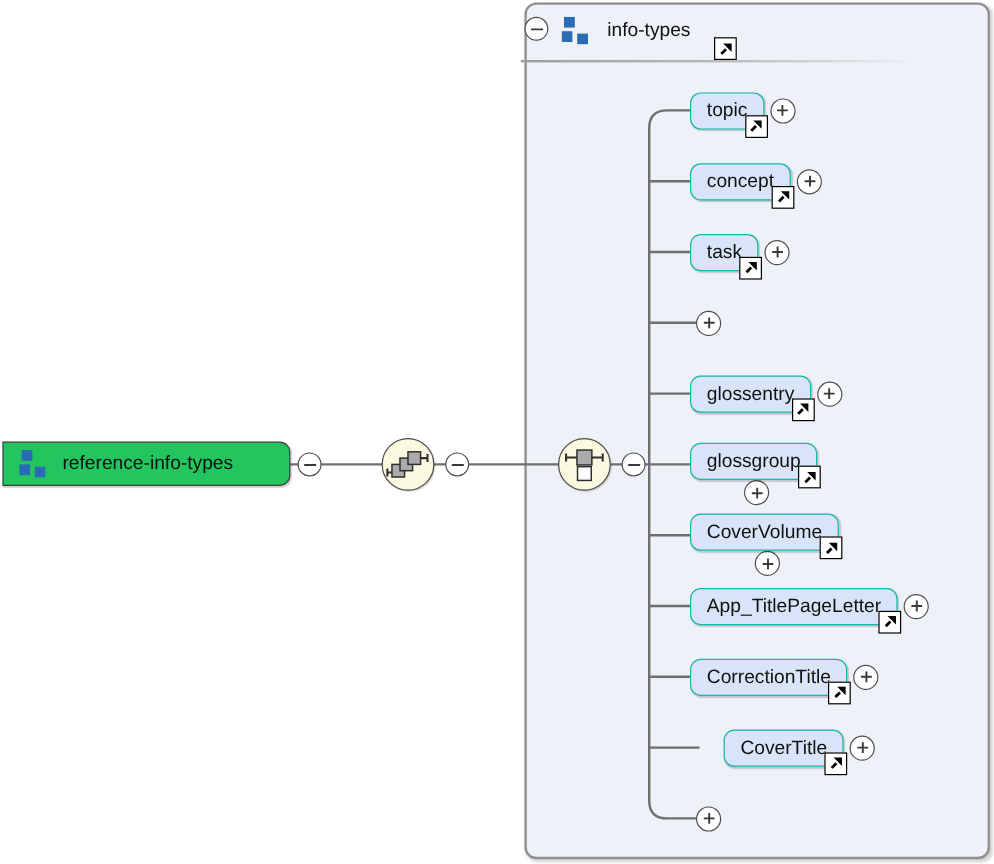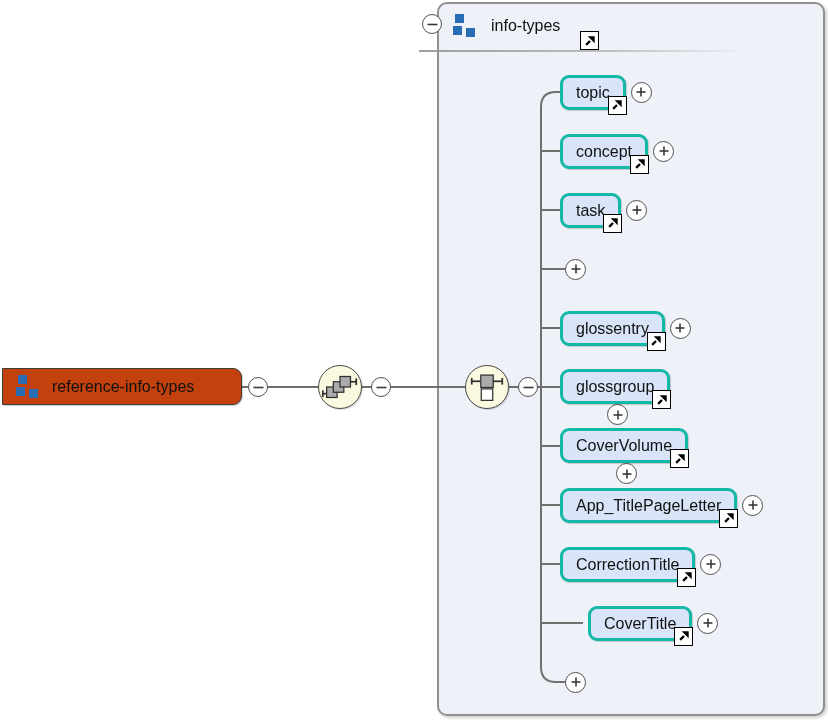--- a/index.html
+++ b/index.html
@@ -10,32 +10,32 @@
   svg{display:block;}
   
   .wires{position:absolute;left:0;top:0;z-index:2;pointer-events:none;}
   .wires path{stroke:#6f6f6f;stroke-width:2;fill:none;}
   
   .panel{
     position:absolute;left:437px;top:2px;width:388px;height:714px;z-index:1;
     background:#eef1f8;border:2px solid #909090;border-radius:10px;box-sizing:border-box;
     box-shadow:2px 2px 3px rgba(120,120,120,0.35);
   }
-  .panel-inner{position:absolute;left:414px;top:2px;width:356px;height:714px;z-index:3;}
+  .panel-inner{position:absolute;left:429px;top:2px;width:356px;height:714px;z-index:3;}
   
   .node{
     position:relative;display:inline-flex;align-items:center;
-    background:#d9e4f8;border:3px solid #14b8a6;border-radius:9px;
+    background:#d9e4f8;border:1px solid #14b8a6;border-radius:9px;
     padding:4px 13px;font-size:16px;line-height:21px;white-space:nowrap;
     box-shadow:1px 1px 1px rgba(0,0,0,0.18);
     justify-content:center;
   }
   .rootbox{
     position:absolute;left:2px;top:368px;width:240px;height:37px;z-index:3;
-    background:#c2410c;border:1px solid #3d3d3d;border-radius:0 9px 9px 0;
+    background:#22c55e;border:1px solid #3d3d3d;border-radius:0 9px 9px 0;
     box-sizing:border-box;display:flex;align-items:center;
     box-shadow:1px 1px 1px rgba(0,0,0,0.18);
   }
   .rootbox .gicon{margin:0 14px 0 13px;}
   .rootbox .rlabel{font-size:16px;}
   
   .mcircle,.pcircle{
     background:#ffffff;border:1.5px solid #4f4f4f;border-radius:50%;
     box-sizing:border-box;display:flex;align-items:center;justify-content:center;
   }

